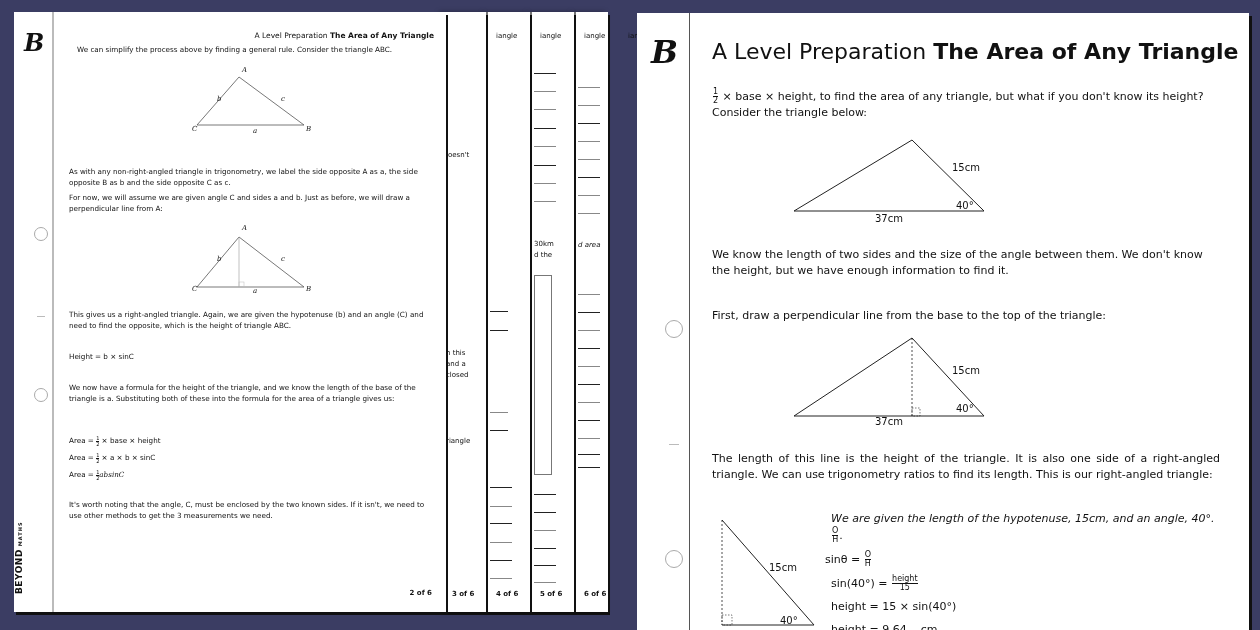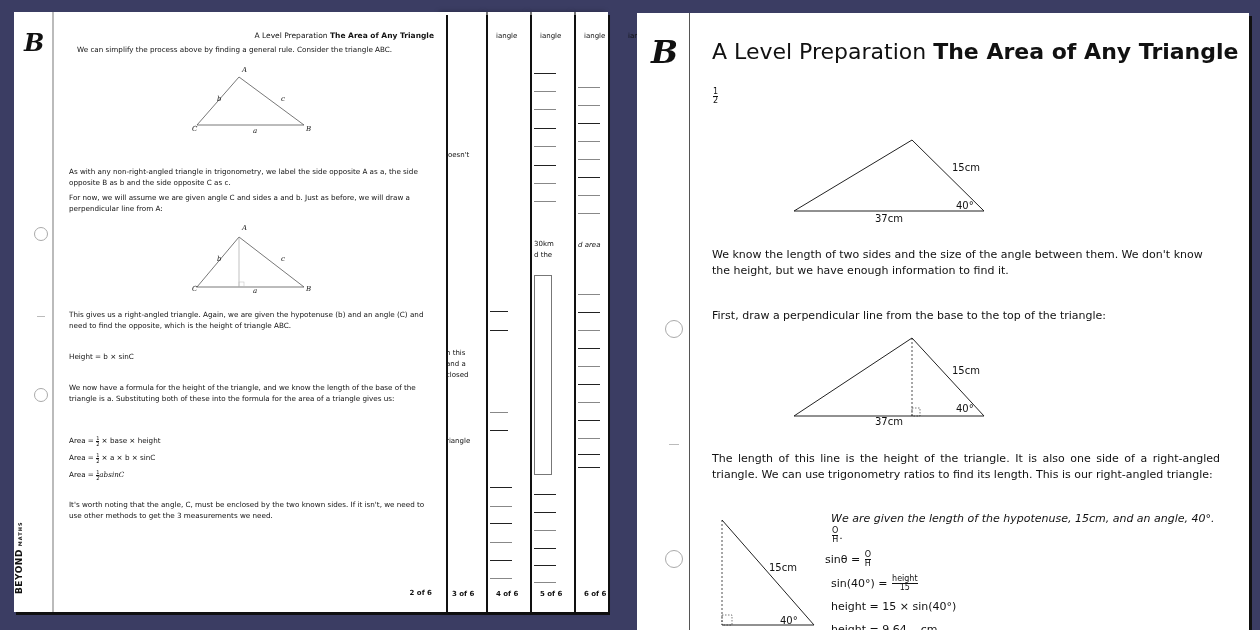--- a/index.html
+++ b/index.html
@@ -191,21 +191,21 @@
   <div class="logo">B</div>
   <div class="gutter"></div>
   <div class="punch" style="left:28px;top:307px;width:18px;height:18px;"></div>
   <div class="dash" style="left:32px;top:431px;width:10px;"></div>
   <div class="punch" style="left:28px;top:537px;width:18px;height:18px;"></div>
 
   <div class="r-content">
     <h1 class="r-title"><span>A Level Preparation </span><b>The Area of Any Triangle</b></h1>
 
     <div class="rp" style="top:75px;">
-      <span class="r-frac"><span class="num">1</span><span>2</span></span>
+      <span class="r-frac"><span class="num">1</span><span>2</span></span><span> × base × height, to find the area of any triangle, but what if you don't know its height? Consider the triangle below:</span>
     </div>
 
     <svg style="left:80px;top:120px;" width="200" height="85">
       <polyline points="2,78 120,7 192,78 2,78" fill="none" stroke="#222" stroke-width="1"></polyline>
     </svg>
     <div class="dlabel" style="left:240px;top:147px;">15cm</div>
     <div class="dlabel" style="left:244px;top:185px;">40°</div>
     <div class="dlabel" style="left:163px;top:198px;">37cm</div>
 
     <div class="rp" style="top:234px;">We know the length of two sides and the size of the angle between them. We don't know the height, but we have enough information to find it.</div>

